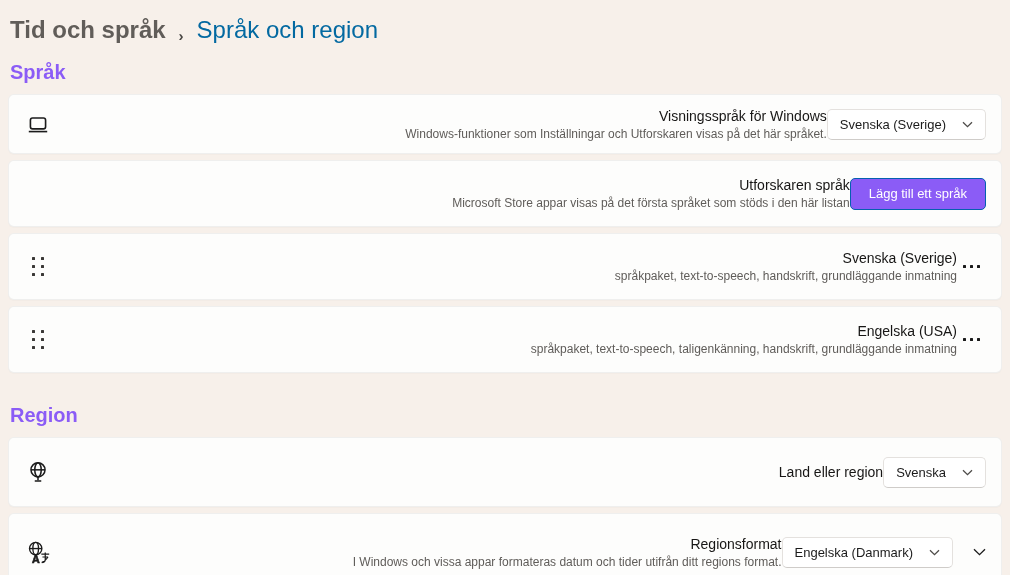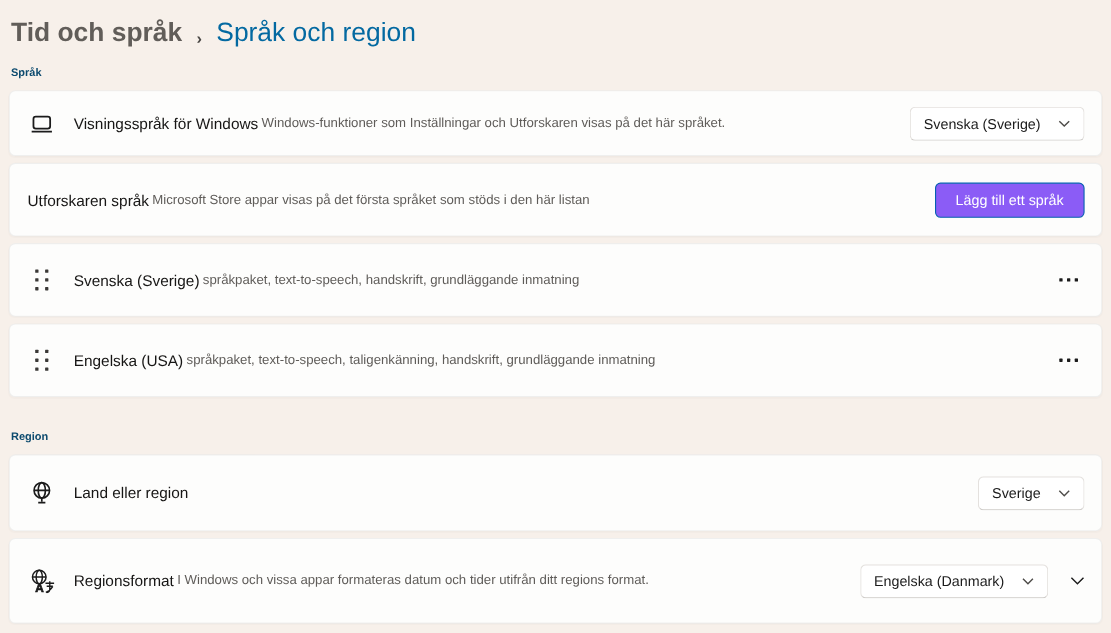--- a/index.html
+++ b/index.html
@@ -9,41 +9,41 @@
     font-family:"Liberation Sans", sans-serif;
     padding:8px 8px 0 8px;
     color:#1b1b1b;
   }
   
   .breadcrumb { display:flex; align-items:flex-end; gap:13px; margin:2px 0 0 2px; height:34px; }
   .crumb-parent { font-size:24px; font-weight:600; color:#615d59; }
   .crumb-sep { font-size:15px; color:#4a4845; font-weight:700; padding-top:2px; }
   .crumb-current { font-size:24px; font-weight:400; color:#0369a1; }
 
-  .section-label { font-size:10px; font-weight:700; color:#0c4a6e; margin:17px 0 10px 2px; }
+  .section-label { font-size:20px; font-weight:700; color:#8b5cf6; margin:17px 0 10px 2px; }
   .section-label.region { margin-top:31px; }
 
   
   .card {
     background:#FDFDFC;
     border:1px solid rgba(0,0,0,0.055);
     border-radius:6px;
     display:flex;
     align-items:center;
     margin-bottom:6px;
     padding-right:15px;
     box-shadow:0 1px 1px rgba(0,0,0,0.02);
   }
   .h60 { height:60px; }
   .h67 { height:67px; }
   .h70 { height:70px; }
   .h78 { height:78px; }
   .icon-cell { width:58px; display:flex; align-items:center; justify-content:center; flex:0 0 58px; }
   .pad-left { padding-left:16px; }
-  .texts { flex:1 1 auto; display:flex; flex-direction:row; gap:3px; min-width:0;text-align:right; }
+  .texts { flex:1 1 auto; display:flex; flex-direction:column; gap:3px; min-width:0;text-align:right; }
   .title { font-size:14px; color:#171615; }
   .subtitle { font-size:12px; color:#5f5c59; }
 
   
   .dropdown {
     display:flex; align-items:center; gap:16px;
     background:#FFFFFF;
     border:1px solid #E4E1DE;
     border-bottom-color:#CFCCC9;
     border-radius:5px;
@@ -173,21 +173,21 @@
       <ellipse cx="12" cy="10" rx="3" ry="6.5"></ellipse>
       <line x1="5.5" y1="10" x2="18.5" y2="10"></line>
       <line x1="12" y1="16.5" x2="12" y2="19.5"></line>
       <line x1="9" y1="20.3" x2="15" y2="20.3"></line>
     </svg>
   </span>
   <div class="texts">
     <span class="title">Land eller region</span>
   </div>
   <div class="dropdown">
-    <span>Sverige</span>
+    <span>Svenska</span>
     <svg class="chev" width="11" height="7" viewBox="0 0 11 7" fill="none" stroke="#4e4c49" stroke-width="1.3">
         <path d="M1 1.2 L5.5 5.6 L10 1.2"></path>
       </svg>
   </div>
 </div>
 
 <div class="card h78">
   <span class="icon-cell">
     <svg width="27" height="27" viewBox="0 0 24 24" fill="none" stroke="#1b1b1b" stroke-width="1.2">
       <circle cx="9.5" cy="8.5" r="5.5"></circle>

